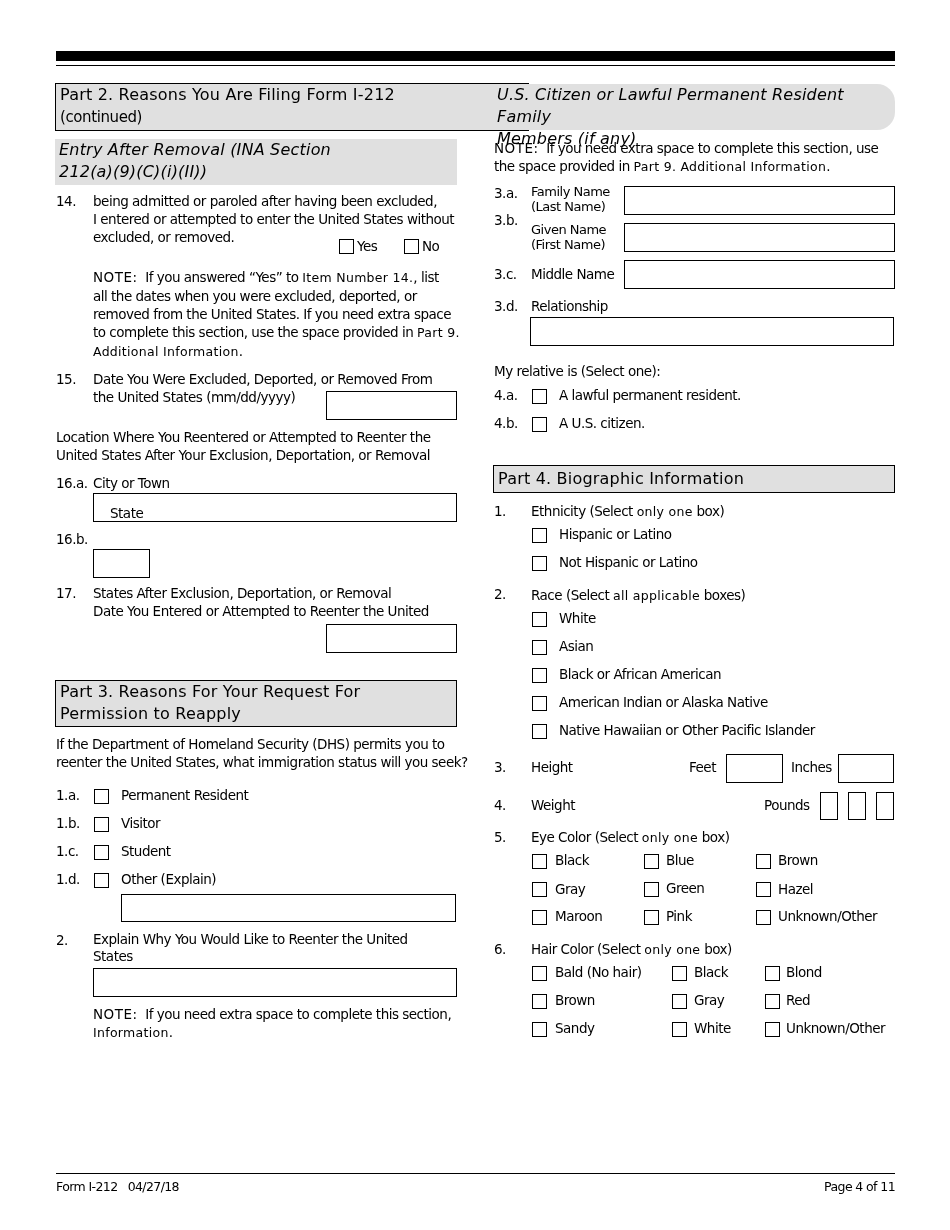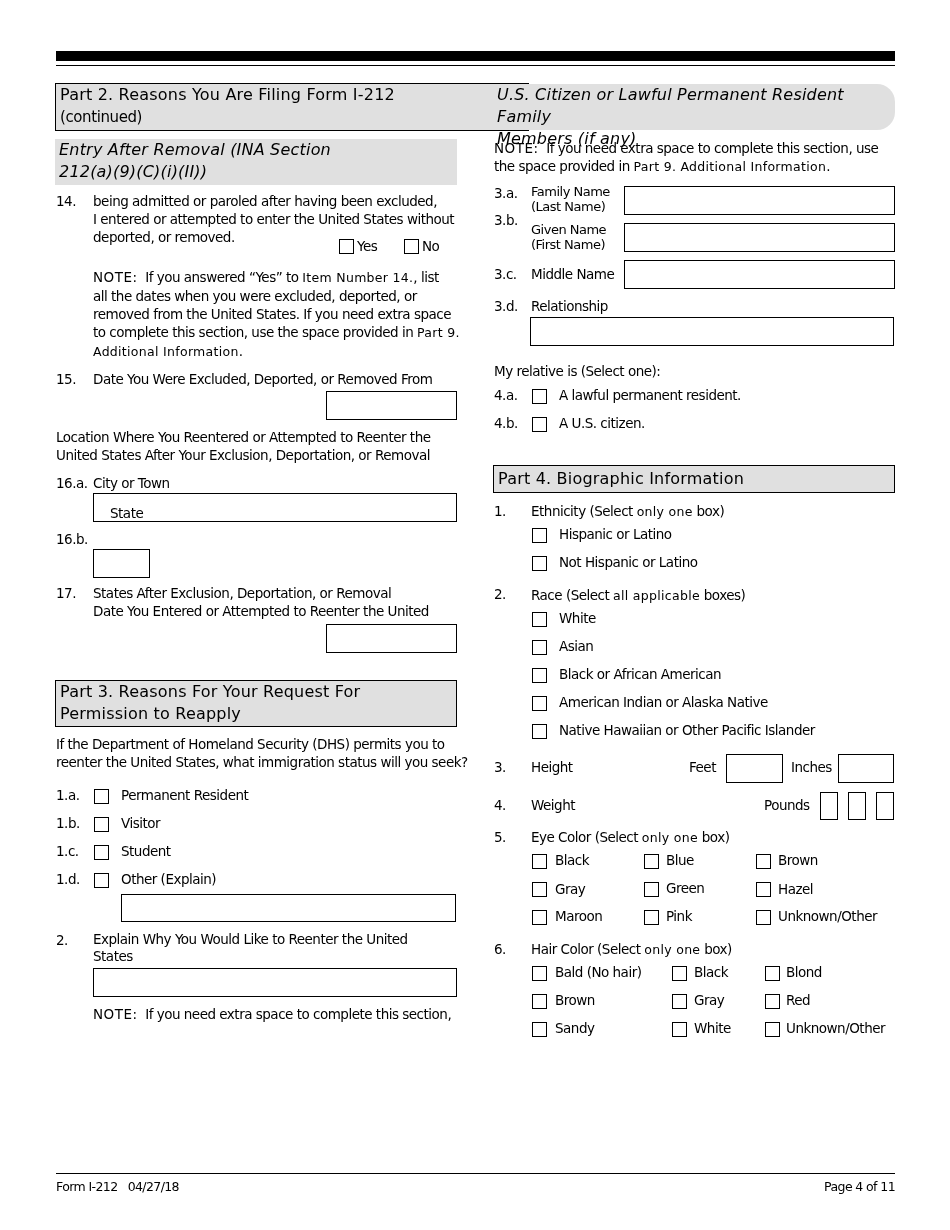--- a/index.html
+++ b/index.html
@@ -40,38 +40,39 @@
 
 <div class="abs sect-hdr" style="left:55px;top:139px;width:402px;height:46px;">
   <div>Entry After Removal (INA Section</div>
   <div>212(a)(9)(C)(i)(II))</div>
 </div>
 
 <div class="abs txt" style="left:56px;top:192px;">14.</div>
 <div class="abs txt" style="left:93px;top:192px;">
   <div>being admitted or paroled after having been excluded,</div>
   <div>I entered or attempted to enter the United States without</div>
-  <div>deported, or removed.</div>
+  <div>excluded, or removed.</div>
 </div>
 <div class="abs cb" style="left:339px;top:239px;"></div>
 <div class="abs txt" style="left:357px;top:237px;">Yes</div>
 <div class="abs cb" style="left:404px;top:239px;"></div>
 <div class="abs txt" style="left:422px;top:237px;">No</div>
 
 <div class="abs txt" style="left:93px;top:268px;">
   <div><span class="note-label">NOTE:</span>&nbsp;&nbsp;<span>If you answered “Yes” to </span><span class="part-ref">Item Number 14.</span><span>, list</span></div>
   <div>all the dates when you were excluded, deported, or</div>
   <div>removed from the United States.  If you need extra space</div>
   <div><span>to complete this section, use the space provided in </span><span class="part-ref">Part 9.</span></div>
   <div><span class="part-ref">Additional Information</span><span>.</span></div>
 </div>
 
 <div class="abs txt" style="left:56px;top:370px;">15.</div>
 <div class="abs txt" style="left:93px;top:370px;">
   <div>Date You Were Excluded, Deported, or Removed From</div>
+  <div>the United States (mm/dd/yyyy)</div>
 </div>
 <div class="abs box" style="left:326px;top:391px;width:131px;height:29px;"></div>
 
 <div class="abs txt" style="left:56px;top:428px;">
   <div>Location Where You Reentered or Attempted to Reenter the</div>
   <div>United States After Your Exclusion, Deportation, or Removal</div>
 </div>
 
 <div class="abs txt" style="left:56px;top:474px;">16.a.</div>
 <div class="abs txt" style="left:93px;top:474px;">City or Town</div>
@@ -117,20 +118,21 @@
 
 <div class="abs txt" style="left:56px;top:931px;">2.</div>
 <div class="abs txt" style="left:93px;top:931px;line-height:17px;">
   <div>Explain Why You Would Like to Reenter the United</div>
   <div>States</div>
 </div>
 <div class="abs box" style="left:93px;top:968px;width:364px;height:29px;"></div>
 
 <div class="abs txt" style="left:93px;top:1005px;">
   <div><span class="note-label">NOTE:</span>&nbsp;&nbsp;<span>If you need extra space to complete this section,</span></div>
+  <div><span class="part-ref">Information</span><span>.</span></div>
 </div>
 
 <div class="abs sect-hdr" style="left:493px;top:84px;width:402px;height:46px;border-radius:18px;">
   <div>U.S. Citizen or Lawful Permanent Resident Family</div>
   <div>Members (if any)</div>
 </div>
 
 <div class="abs txt" style="left:494px;top:139px;">
   <div><span class="note-label">NOTE:</span>&nbsp;&nbsp;<span>If you need extra space to complete this section, use</span></div>
   <div><span>the space provided in </span><span class="part-ref">Part 9. Additional Information</span><span>.</span></div>

